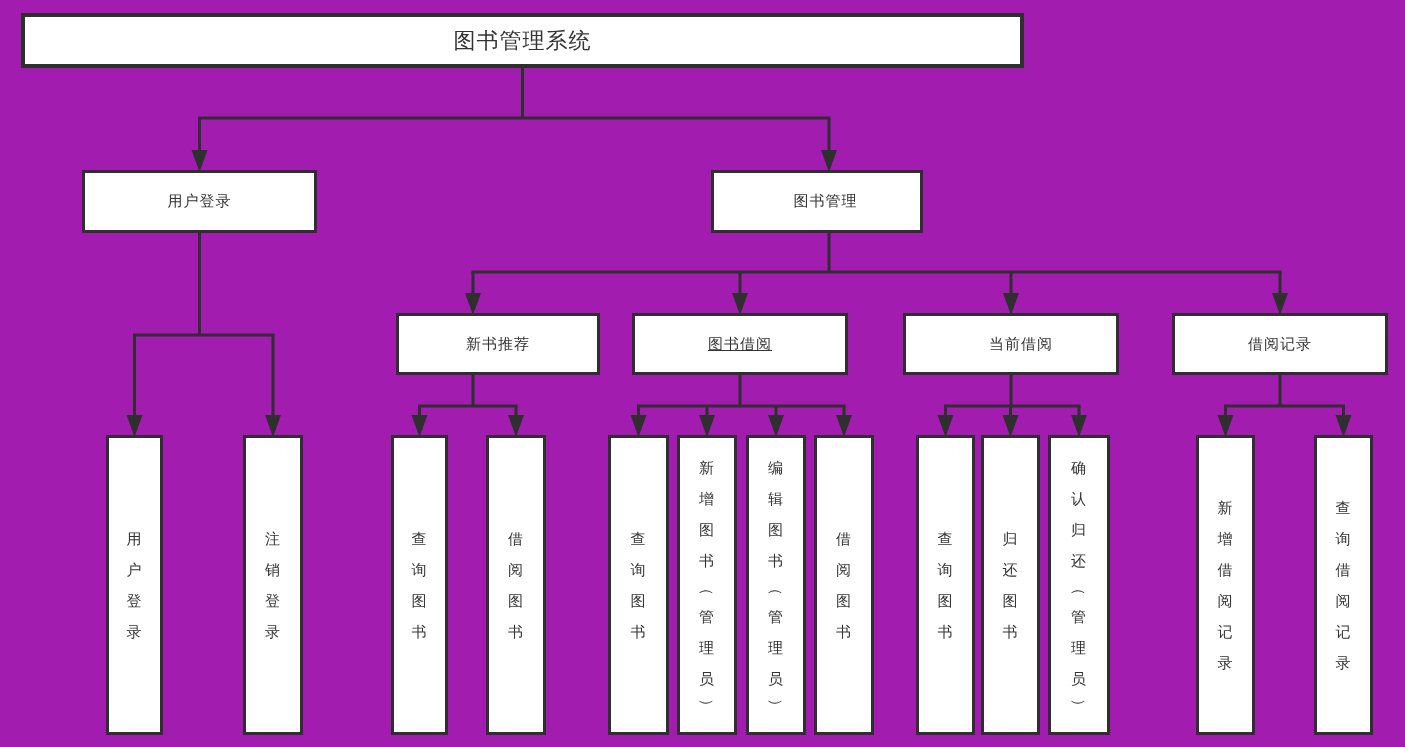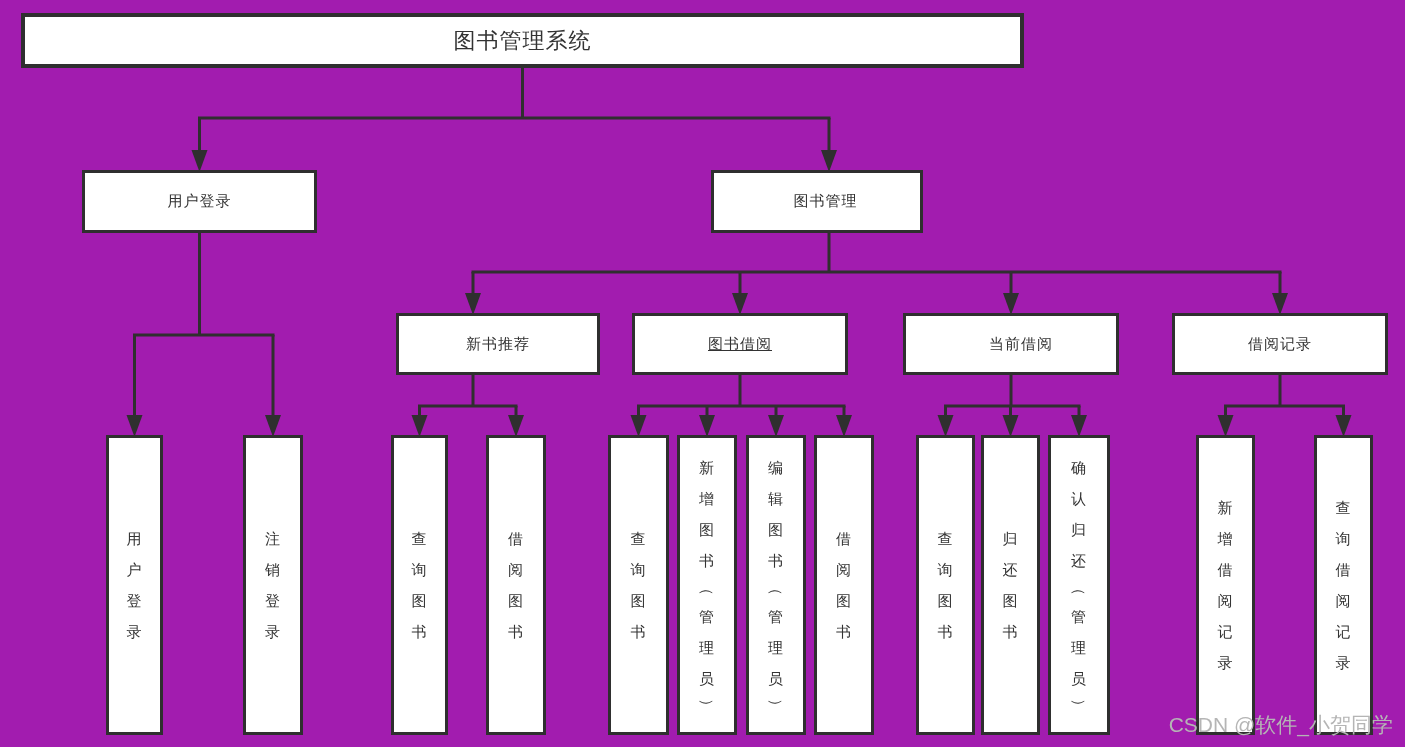--- a/index.html
+++ b/index.html
@@ -257,14 +257,13 @@
         <div class="vlabel">
           <span class="vchar">查</span>
           <span class="vchar">询</span>
           <span class="vchar">借</span>
           <span class="vchar">阅</span>
           <span class="vchar">记</span>
           <span class="vchar">录</span>
         </div>
       </div>
     </div>
-  <div class="watermark">CSDN @软件_小贺同学</div>
 </div>
 
 </body></html>

